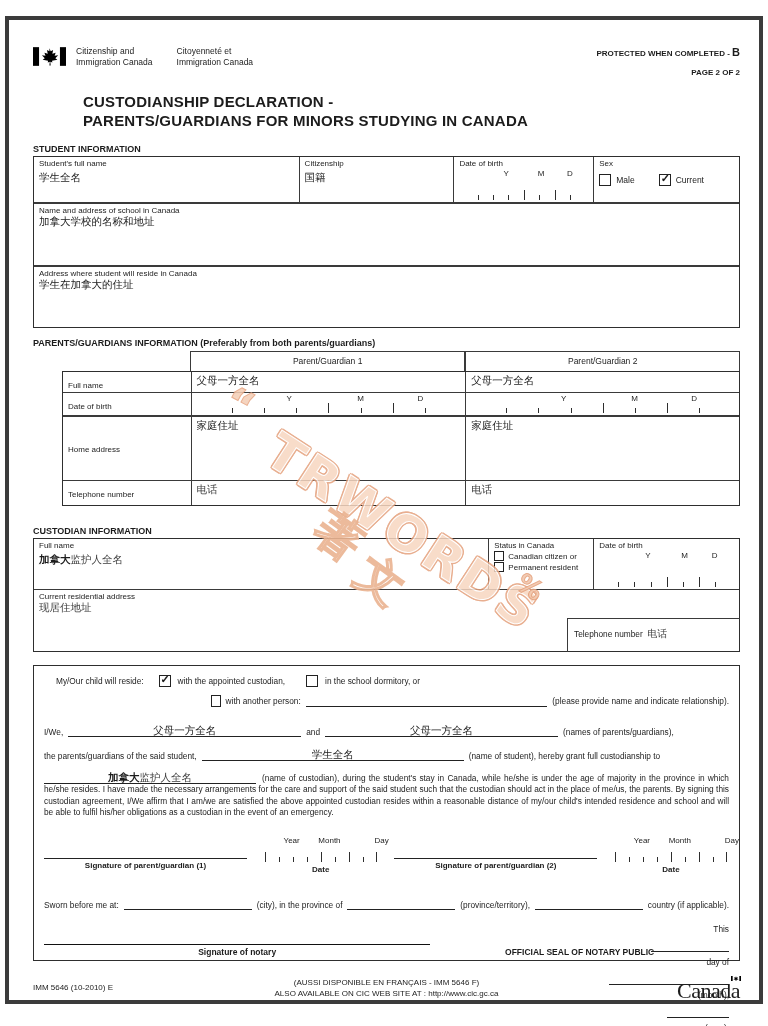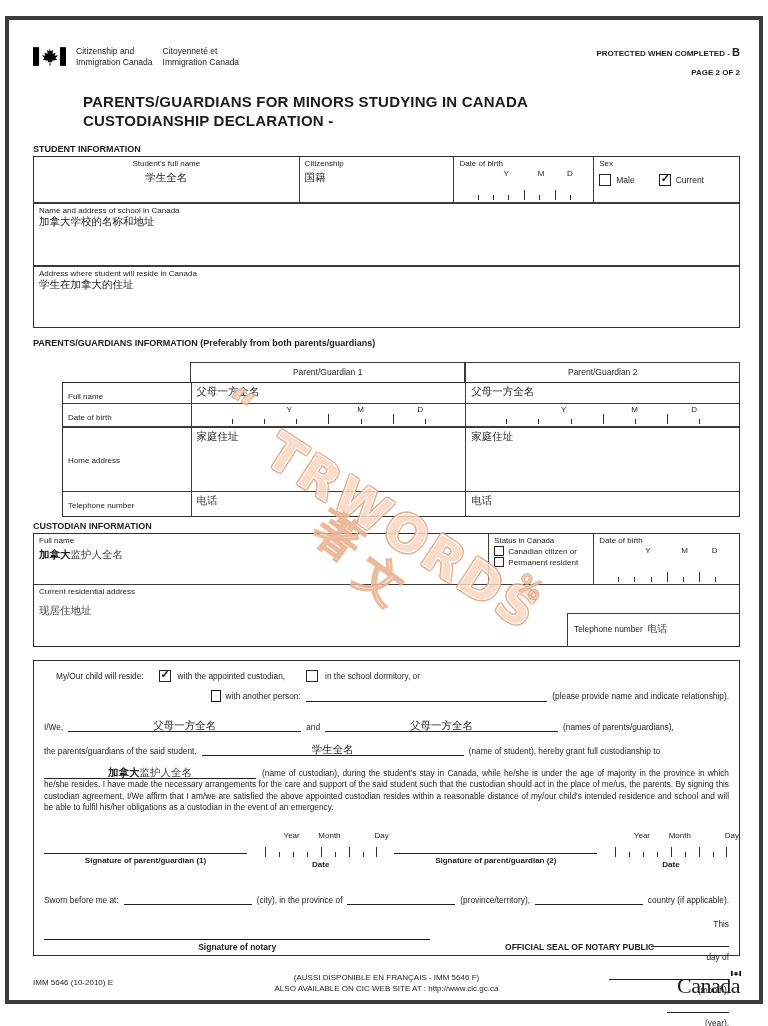--- a/index.html
+++ b/index.html
@@ -6,21 +6,21 @@
   html,body { width: 768px; height: 1026px; background: #fff; overflow: hidden;
               font-family: "Liberation Sans", sans-serif; color: #1c1c1c; }
   .page { position: absolute; left: 5px; top: 16px; width: 758px; height: 988px;
           background: #fff; border: 4px solid #3b3b3b; padding: 0 19px 0 24px; }
 
   
   .hdr { display: flex; margin-top: 26px; }
   .flag-block { display: flex; align-items: flex-start; gap: 10px; }
   .flag-svg { width: 33px; height: 19px; margin-top: 1px; }
   .dept { font-size: 8.5px; line-height: 10.5px; }
-  .dept + .dept { }
+  .dept + .dept { margin-left: 14px; }
   .hdr-right { margin-left: auto; text-align: right; }
   .protected { font-size: 8px; font-weight: bold; }
   .protected b { font-size: 11px; font-weight: bold; }
   .pageno { font-size: 8px; font-weight: bold; margin-top: 10px; }
 
   .title { margin: 15px 0 0 50px; font-size: 15px; font-weight: bold; line-height: 19px; letter-spacing: .2px; }
 
   
   .sec-label { font-size: 9px; font-weight: bold; margin-top: 14px; }
   .lab { font-size: 8px; }
@@ -42,27 +42,27 @@
   .ruler i.s { height: 5px; } .ruler i.b { height: 10px; }
 
   
   .cb { display: inline-block; width: 12px; height: 12px; border: 1.5px solid #222;
         vertical-align: middle; position: relative; background: #fff; }
   .cb i { position: absolute; left: 1px; top: -3px; font-style: normal; font-size: 11px; font-weight: bold; }
   .cb-sm { width: 10px; height: 10px; border-width: 1.2px; }
 
   
   .st-r1 { height: 45px; }
-  .st-c1 { width: 265px; text-align: center; } .st-c2 { width: 155px; } .st-c3 { width: 140px; } .st-c4 { width: 146px; }
+  .st-c1 { width: 265px; } .st-c2 { width: 155px; } .st-c3 { width: 140px; } .st-c4 { width: 146px; }
   .st-r2 { height: 63px; } .st-r3 { height: 62px; }
   .sexline { display: flex; align-items: center; gap: 5px; margin-top: 6px; font-size: 8.5px; }
   .sexline .gap { width: 14px; }
 
   
-  .ptbl { margin-top: 14px; padding-left: 29px; }
+  .ptbl { margin-top: 3px; padding-left: 29px; }
   .p-c1 { width: 133px; } .p-c2 { width: 287px; } .p-c3 { width: 286px; }
   .phead { height: 20px; }
   .phead .spacer { border: none; }
   .phead .hcell { border: 1px solid #3a3a3a; border-bottom: none; font-size: 8.5px; text-align: center; padding-top: 4px; }
   .pbody { border: 1.5px solid #2e2e2e; }
   .pr-name { height: 20px; } .pr-dob { height: 23px; } .pr-home { height: 65px; } .pr-phone { height: 25px; }
   .pbody .lab { padding-top: 2px; }
   .pzh { font-size: 10.5px; padding-top: 2px; }
   .zh-gray { color: #3d3d3d; }
 
@@ -160,22 +160,22 @@
     </div>
     <div class="hdr-right">
       <div class="protected">
         <span>PROTECTED WHEN COMPLETED -</span> <b>B</b>
       </div>
       <div class="pageno">PAGE 2 OF 2</div>
     </div>
   </div>
 
   <div class="title">
+    <div>CUSTODIANSHIP DECLARATION -</div>
     <div>PARENTS/GUARDIANS FOR MINORS STUDYING IN CANADA</div>
-    <div>CUSTODIANSHIP DECLARATION -</div>
   </div>
 
   <div class="sec-label">STUDENT INFORMATION</div>
   <div class="tbl">
     <div class="row st-r1">
       <div class="cell st-c1">
         <div class="lab">Student's full name</div>
         <div class="zh">学生全名</div>
       </div>
       <div class="cell st-c2 bl">
@@ -288,21 +288,21 @@
         <div class="cell p-c3 bl pzh">家庭住址</div>
       </div>
       <div class="row pr-phone bt1">
         <div class="cell p-c1"><span class="lab">Telephone number</span></div>
         <div class="cell p-c2 bl pzh zh-gray">电话</div>
         <div class="cell p-c3 bl pzh zh-gray">电话</div>
       </div>
     </div>
   </div>
 
-  <div class="sec-label" style="margin-top:4px">CUSTODIAN INFORMATION</div>
+  <div class="sec-label" style="margin-top:20px">CUSTODIAN INFORMATION</div>
   <div class="tbl">
     <div class="row cu-r1">
       <div class="cell cu-c1">
         <div class="lab">Full name</div>
         <div class="zh"><b>加拿大</b><span class="zh-gray">监护人全名</span></div>
       </div>
       <div class="cell cu-c2 bl">
         <div class="lab" style="font-size:7.8px">Status in Canada</div>
         <div class="statline">
             <span class="cb cb-sm"></span>
@@ -329,21 +329,21 @@
               <i class="s" style="left: 62.5%;"></i>
               <i class="b" style="left: 75%;"></i>
               <i class="s" style="left: 87.5%;"></i>
             </div>
         </div>
       </div>
     </div>
     <div class="row cu-r2">
       <div class="cell" style="width:100%">
         <div class="lab">Current residential address</div>
-        <div class="zh zh-gray" style="margin-top:8px">现居住地址</div>
+        <div class="zh zh-gray" style="margin-top:0">现居住地址</div>
       </div>
       <div class="phonebox">
         <span class="lab" style="font-size:8.3px">Telephone number</span>
         <span class="zh zh-gray" style="font-size:10px">电话</span>
       </div>
     </div>
   </div>
 
   <div class="decl">
     <div class="dline reside-line">

